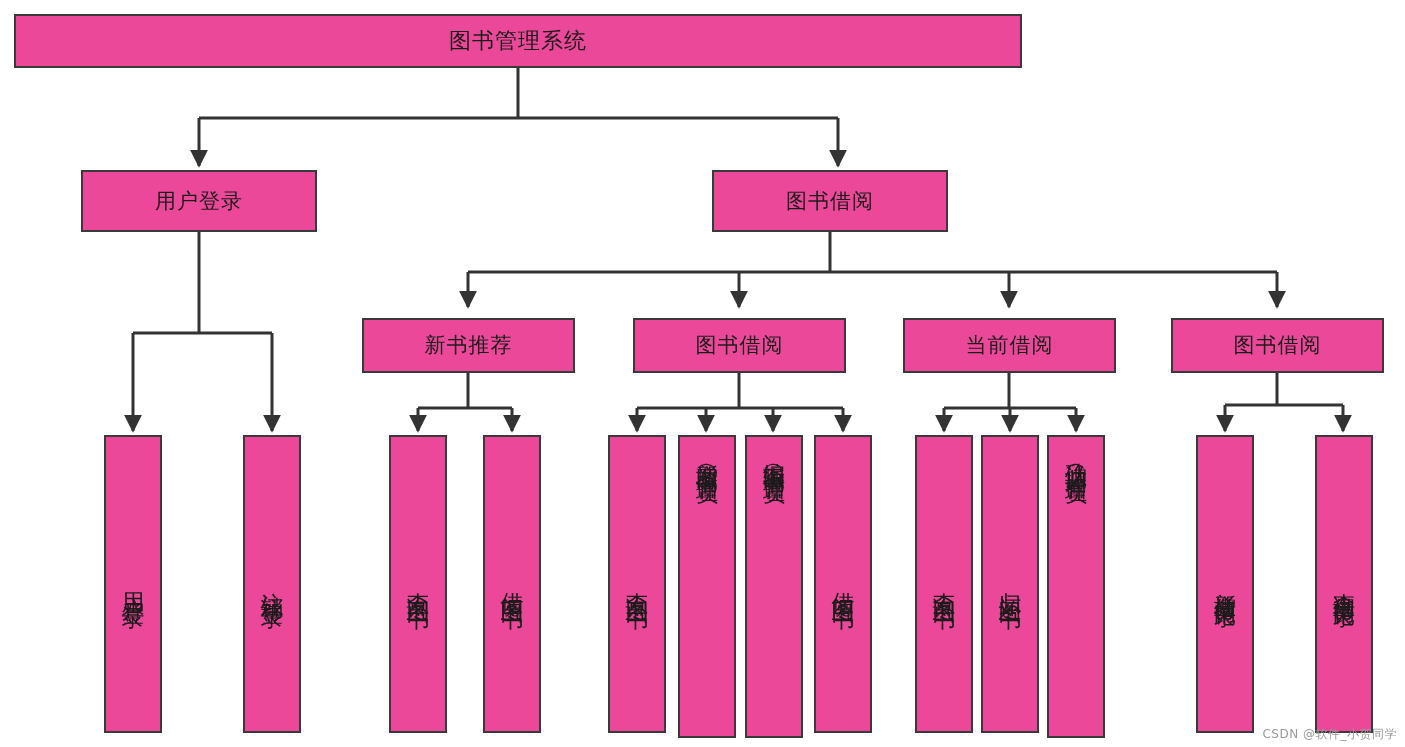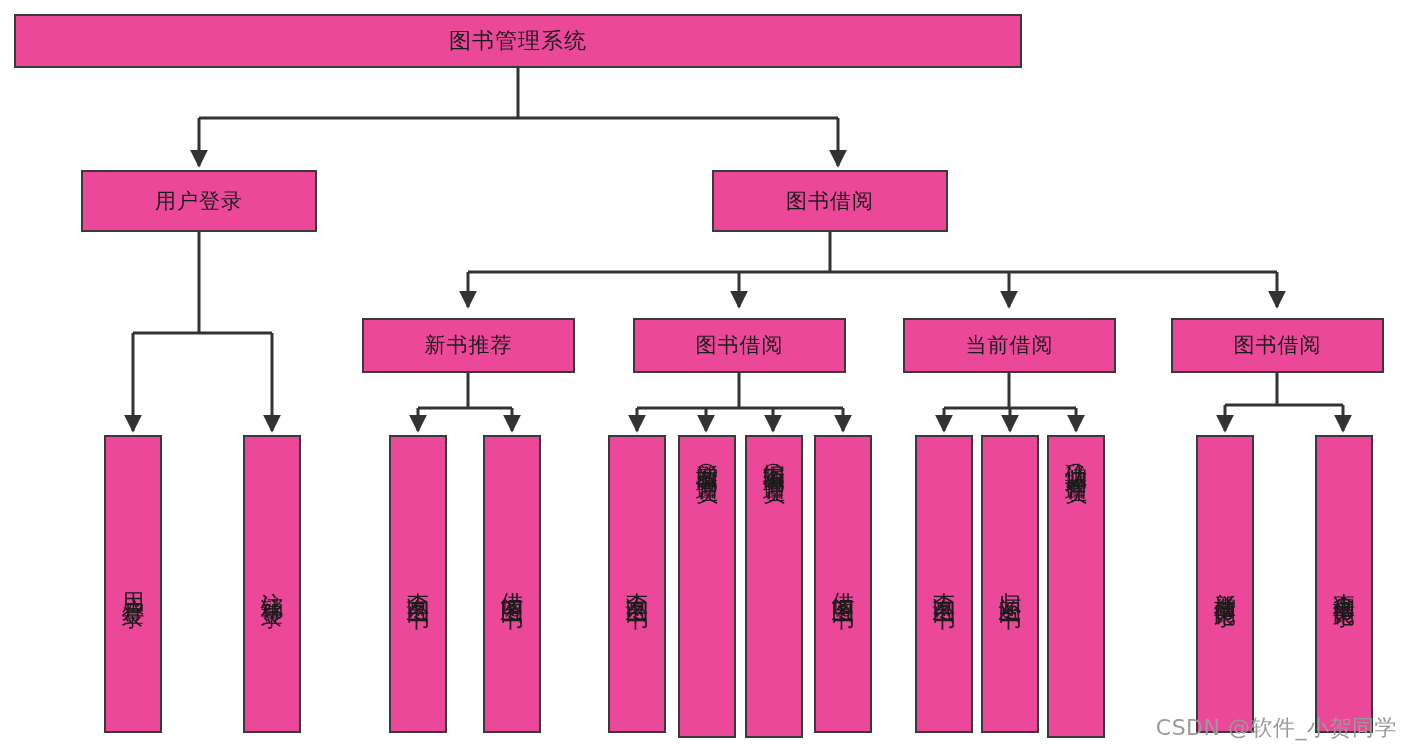--- a/index.html
+++ b/index.html
@@ -66,21 +66,21 @@
     font-size:22px;
   }
   .node.v.topalign{
     align-items:flex-start;
     padding-top:8px;
   }
   #watermark{
     position:absolute;
     right:8px;
     bottom:4px;
-    font-size:22px;
+    font-size:12px;
     color:#9a9a9a;
     white-space:nowrap;
     z-index:5;
     letter-spacing:0.5px;
   }
 </style>
 </head>
 <body>
 
 <div id="canvas">

